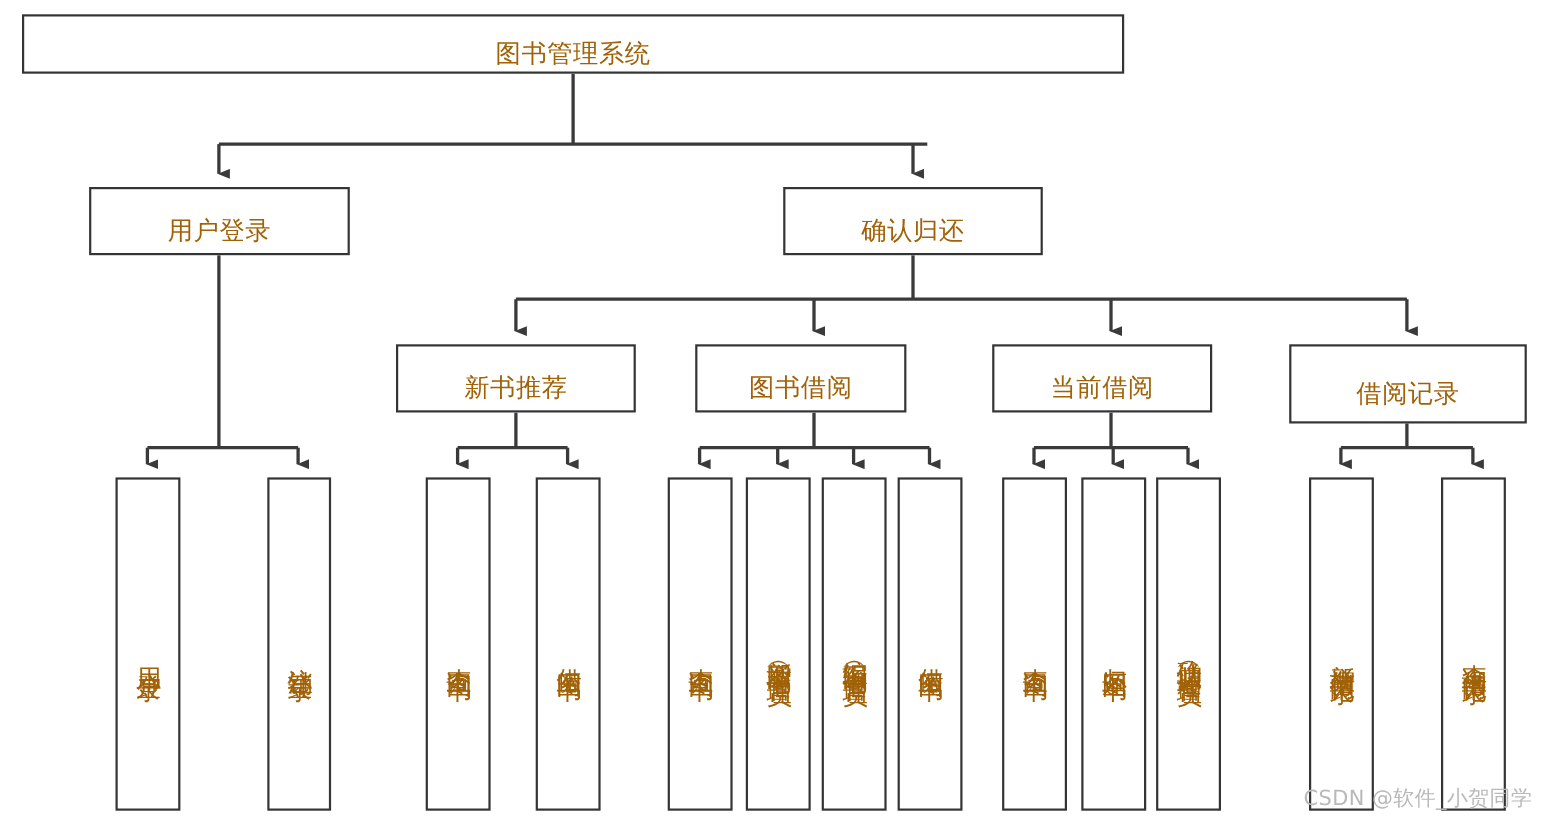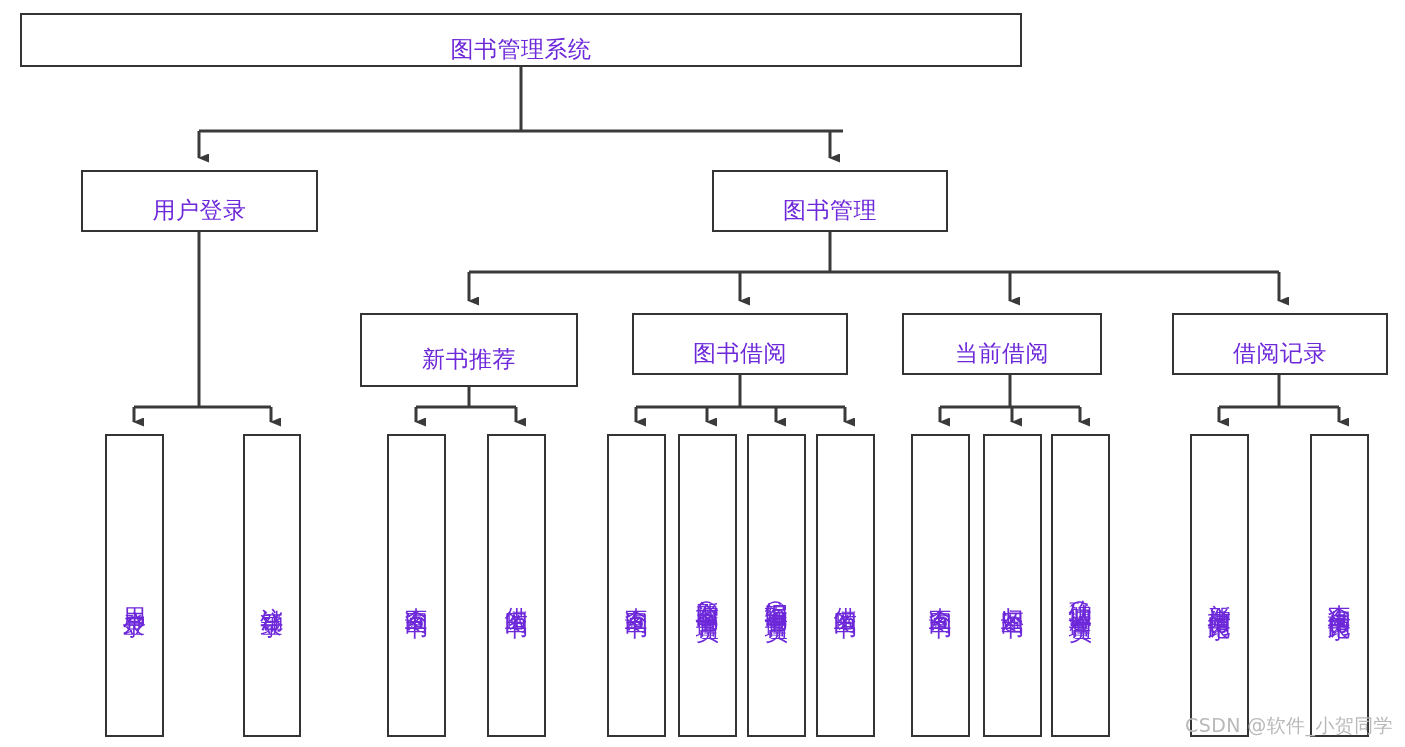--- a/index.html
+++ b/index.html
@@ -31,21 +31,21 @@
     position: absolute;
     box-sizing: border-box;
     background: #ffffff;
     border: 2.5px solid #343434;
     display: flex;
     align-items: center;
     justify-content: center;
     z-index: 3;
   }
   .node-label {
-    color: #6d28d9;
+    color: #a16207;
     letter-spacing: 0.5px;
     white-space: nowrap;
     margin-top: 19px;
   }
   .node.horiz .node-label {
     font-size: 23px;
     line-height: 1.1;
   }
   .node.vert {
     align-items: center;
@@ -126,33 +126,33 @@
   </svg>
 
   <div class="node horiz" style="left:20px;top:13px;width:1002px;height:54px;">
     <span class="node-label">图书管理系统</span>
   </div>
 
   <div class="node horiz" style="left:81px;top:170px;width:237px;height:62px;">
     <span class="node-label">用户登录</span>
   </div>
   <div class="node horiz" style="left:712px;top:170px;width:236px;height:62px;">
-    <span class="node-label">图书管理</span>
-  </div>
-
-  <div class="node horiz" style="left:360px;top:313px;width:218px;height:74px;">
+    <span class="node-label">确认归还</span>
+  </div>
+
+  <div class="node horiz" style="left:360px;top:313px;width:218px;height:62px;">
     <span class="node-label">新书推荐</span>
   </div>
-  <div class="node horiz" style="left:632px;top:313px;width:216px;height:62px;justify-content:center;">
+  <div class="node horiz" style="left:632px;top:313px;width:192px;height:62px;justify-content:center;">
     <span class="node-label">图书借阅</span>
   </div>
   <div class="node horiz" style="left:902px;top:313px;width:200px;height:62px;">
     <span class="node-label">当前借阅</span>
   </div>
-  <div class="node horiz" style="left:1172px;top:313px;width:216px;height:62px;text-align:right;">
+  <div class="node horiz" style="left:1172px;top:313px;width:216px;height:72px;text-align:right;">
     <span class="node-label">借阅记录</span>
   </div>
 
   <div class="node vert" style="left:105px;top:434px;width:59px;height:303px;">
     <span class="node-label">用户登录</span>
   </div>
   <div class="node vert" style="left:243px;top:434px;width:58px;height:303px;">
     <span class="node-label">注销登录</span>
   </div>
 

